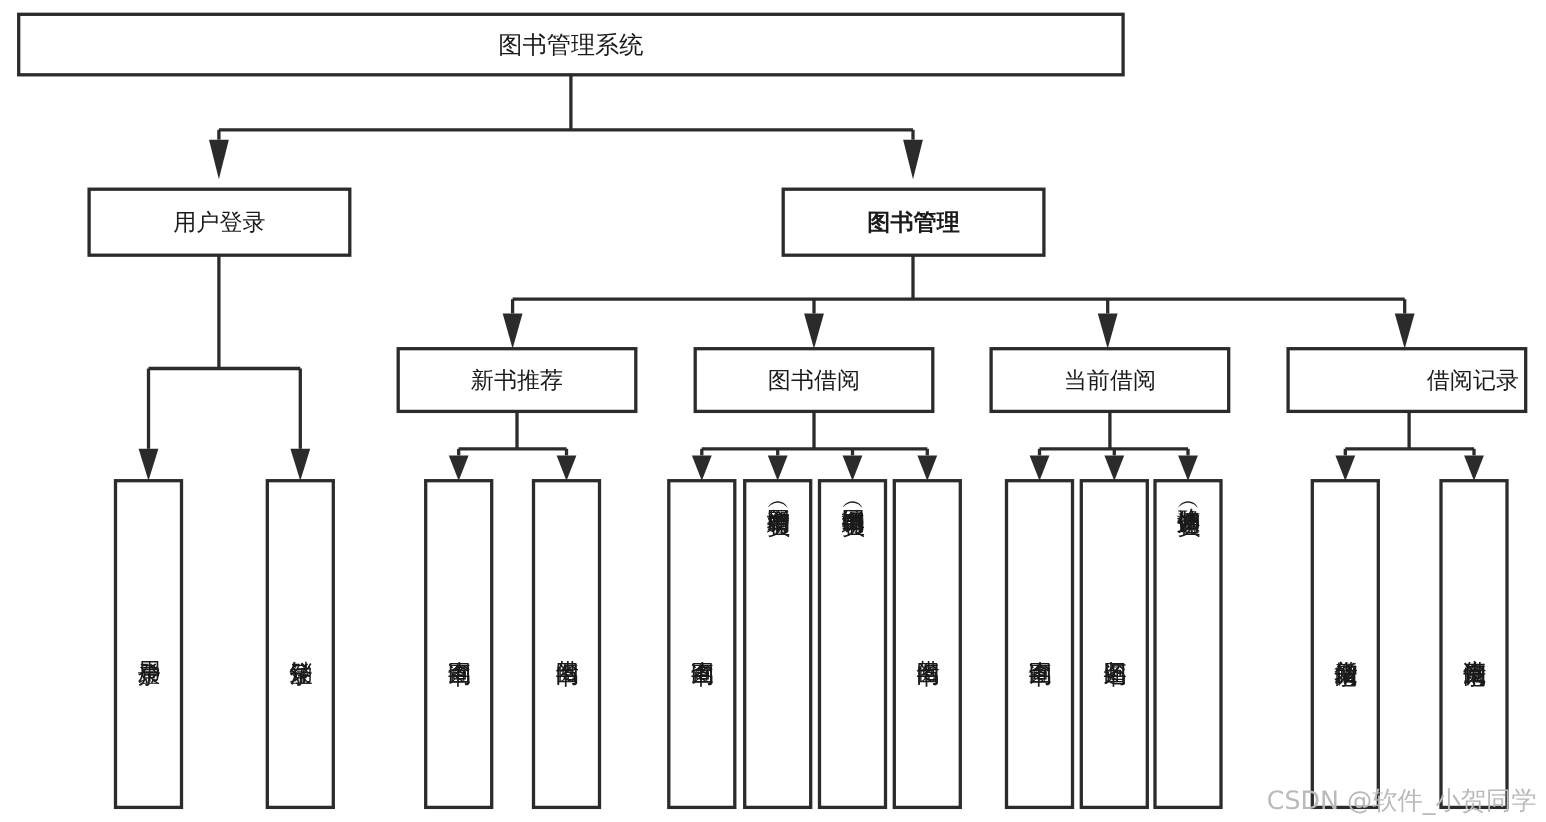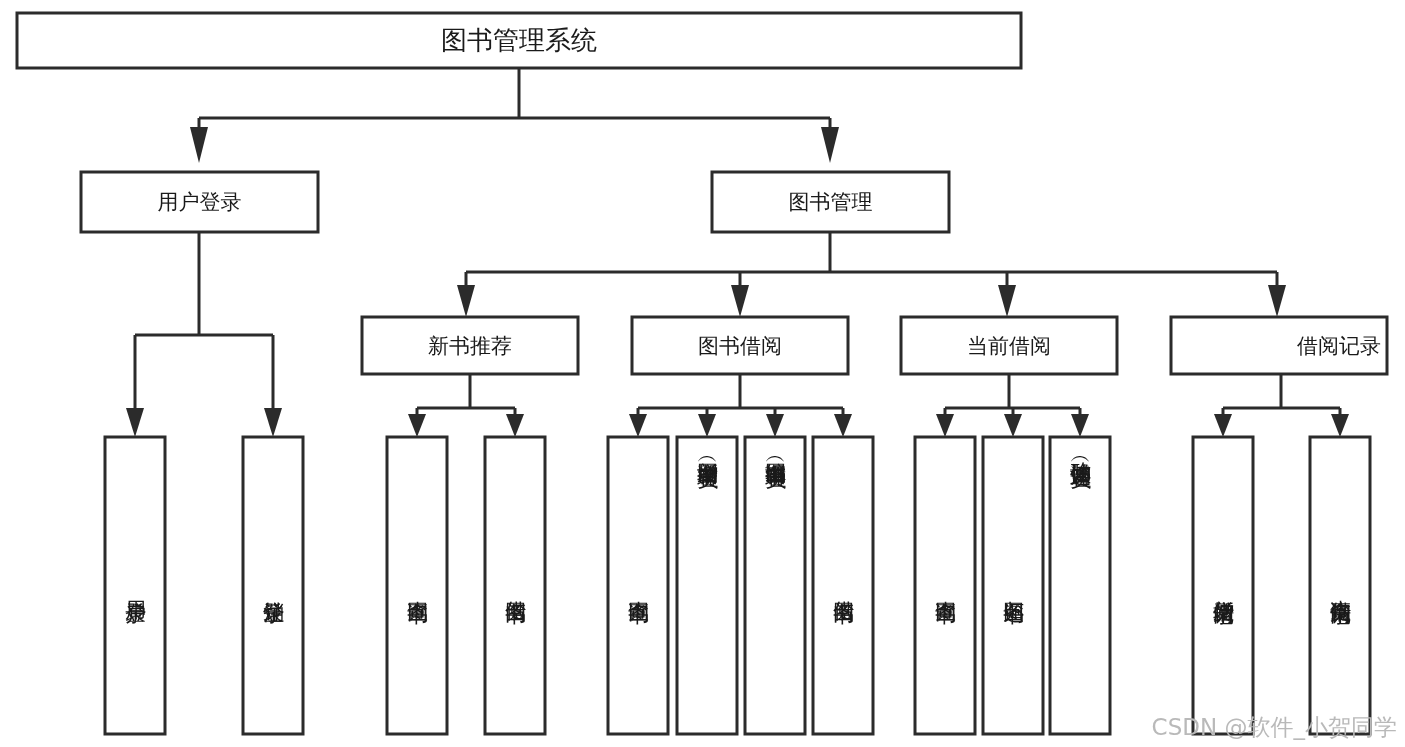--- a/index.html
+++ b/index.html
@@ -63,21 +63,21 @@
     justify-content: center;
     pointer-events: none;
   }
   .h-text {
     font-family: "DejaVu Sans", "Liberation Sans", sans-serif;
     font-size: 21px;
     color: #1a1a1a;
     white-space: nowrap;
   }
   .h-text.title {
-    font-size: 26px;
+    font-size: 22px;
   }
   .watermark {
     position: absolute;
     right: 8px;
     bottom: 4px;
     font-family: "DejaVu Sans", "Liberation Sans", sans-serif;
     font-size: 23px;
     color: #b9b9b9;
     white-space: nowrap;
     pointer-events: none;
@@ -175,21 +175,21 @@
 
   </svg>
 
   <div class="h-text-wrap" style="left:17px; top:13px; width:1004px; height:55px;">
     <span class="h-text title">图书管理系统</span>
   </div>
 
   <div class="h-text-wrap" style="left:81px; top:172px; width:237px; height:60px;">
     <span class="h-text">用户登录</span>
   </div>
-  <div class="h-text-wrap" style="left:712px; top:172px; width:237px; height:60px;">
+  <div class="h-text-wrap" style="left:712px; top:172px; width:237px; height:60px;font-weight:bold;">
     <span class="h-text">图书管理</span>
   </div>
 
   <div class="h-text-wrap" style="left:632px; top:317px; width:216px; height:57px;">
     <span class="h-text">图书借阅</span>
   </div>
   <div class="h-text-wrap" style="left:362px; top:317px; width:216px; height:57px;">
     <span class="h-text">新书推荐</span>
   </div>
   <div class="h-text-wrap" style="left:901px; top:317px; width:216px; height:57px;align-items:center;">

